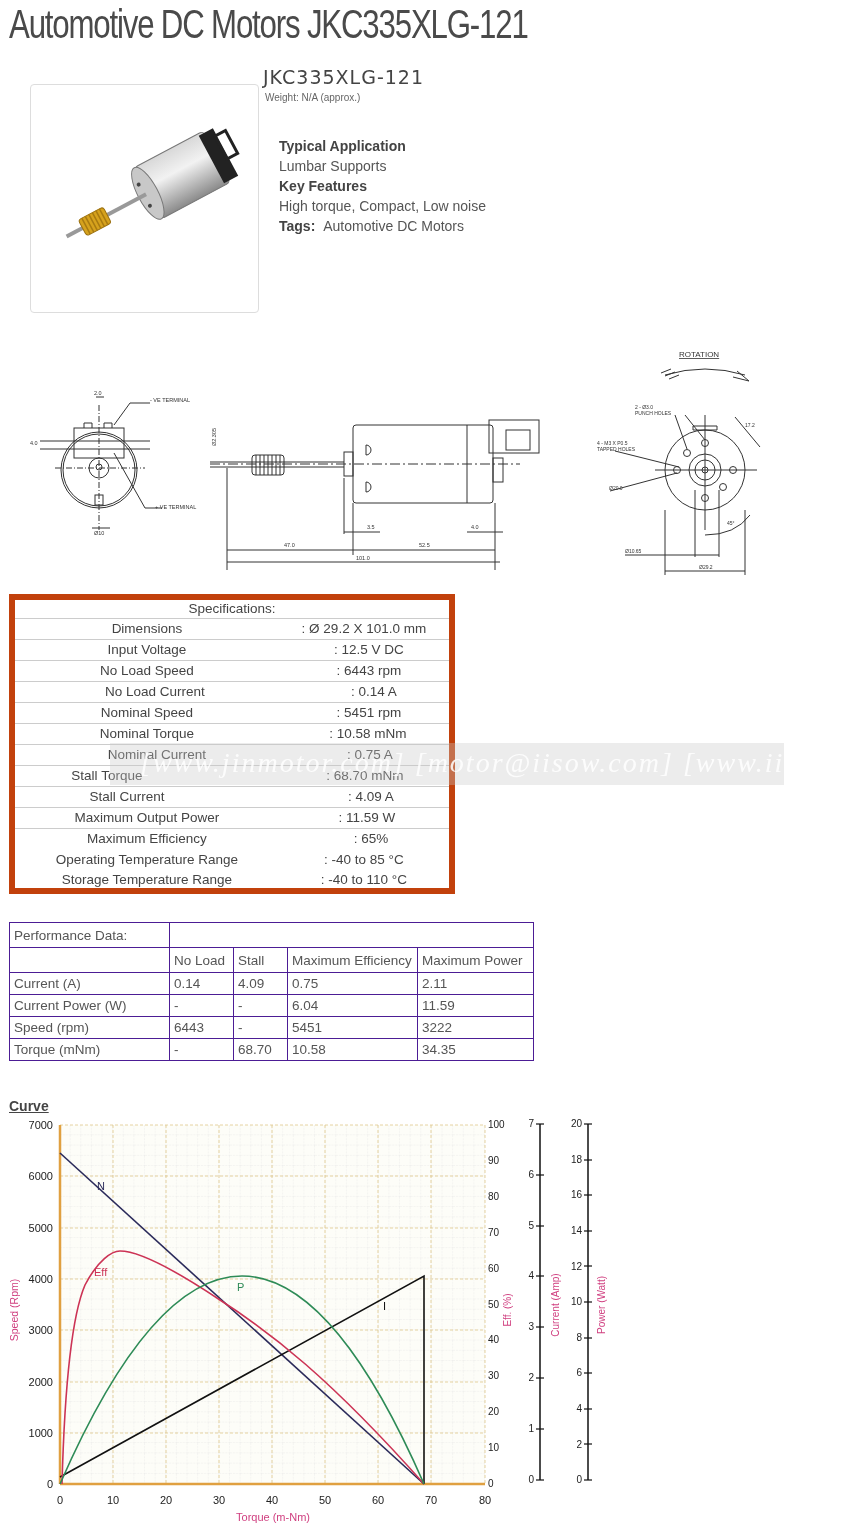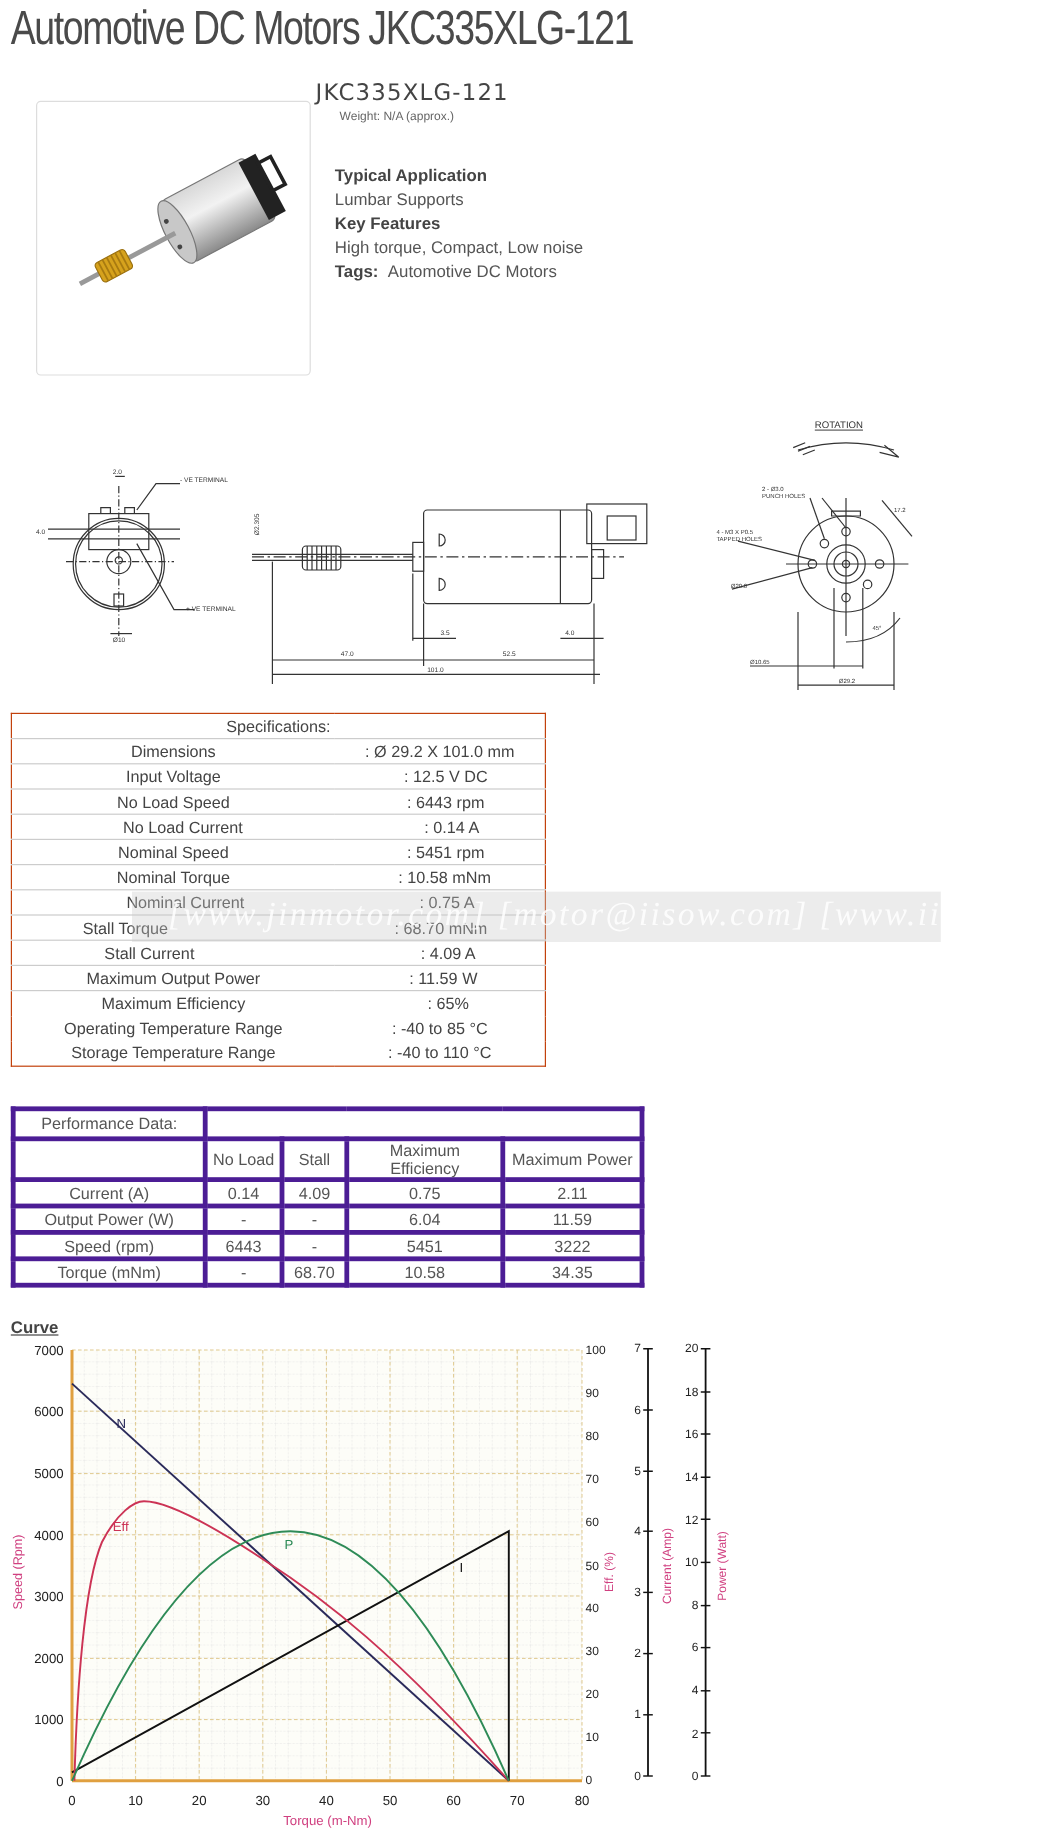--- a/index.html
+++ b/index.html
@@ -1,33 +1,33 @@
 <!DOCTYPE html>
 <html><head>
 <meta charset="utf-8">
 <style>
   * { box-sizing: border-box; margin: 0; padding: 0; }
   body { width: 865px; height: 1528px; background: #ffffff; font-family: "Liberation Sans", sans-serif; color: #555; position: relative; overflow: hidden; }
   .page-title { position: absolute; left: 9px; top: 2px; font-family: "Liberation Sans", sans-serif; font-size: 40px; color: #4a4a4a; letter-spacing: -1.5px; transform: scaleX(0.78); transform-origin: left top; white-space: nowrap; font-weight: normal; }
   .product-image-box { position: absolute; left: 30px; top: 84px; width: 229px; height: 229px; border: 1px solid #ddd; border-radius: 4px; background: #fff; }
   .product-model { position: absolute; left: 263px; top: 66px; font-size: 19px; color: #444; letter-spacing: 1px; font-family: "DejaVu Sans", sans-serif; }
-  .weight-text { position: absolute; left: 283px; top: 92px; font-size: 10px; color: #666; }
+  .weight-text { position: absolute; left: 265px; top: 92px; font-size: 10px; color: #666; }
   .info-block { position: absolute; left: 279px; top: 136px; font-size: 14px; line-height: 20px; color: #555; }
   .info-block .label { font-weight: bold; color: #444; }
   .drawing { position: absolute; }
   table.spec { position: absolute; left: 9px; top: 594px; width: 446px; border-collapse: collapse; font-size: 13.5px; color: #444; }
   table.spec td { border-top: 1px solid #ccc; height: 21px; padding: 0; text-align: center; }
-  table.spec { border: 1px solid #c2410c; }
+  table.spec { border: 6px solid #c2410c; }
   table.spec td.name { width: 270px; }
   table.spec td.val { width: 176px; text-align: center; padding-left: 0; }
   table.spec tr.noborder td { border-top: none; }
   .watermark { position: absolute; left: 110px; top: 743px; width: 674px; height: 42px; background: rgba(200,200,200,0.35); pointer-events: none; }
   .watermark span { position: absolute; left: 30px; top: 4px; font-family: "Liberation Serif", serif; font-style: italic; font-size: 28px; color: rgba(255,255,255,0.85); letter-spacing: 2px; white-space: nowrap; }
   table.perf { position: absolute; left: 9px; top: 922px; border-collapse: collapse; font-size: 13.5px; color: #555; }
-  table.perf td { border: 4px solid #4c1d95; text-align: center; height: 22px; padding: 0 4px; }
+  table.perf td { border: 1px solid #4c1d95; height: 22px; padding: 0 4px; }
   .curve-title { position: absolute; left: 9px; top: 1098px; font-size: 14px; font-weight: bold; color: #444; text-decoration: underline; }
   .chart { position: absolute; left: 0; top: 1110px; }
 </style>
 </head>
 <body>
 
 <h1 class="page-title">Automotive DC Motors JKC335XLG-121</h1>
 
 <div class="product-image-box">
   <svg width="227" height="227" viewBox="0 0 227 227">
@@ -265,21 +265,21 @@
     <td style="width:116px">Maximum Power</td>
   </tr>
   <tr>
     <td>Current (A)</td>
     <td>0.14</td>
     <td>4.09</td>
     <td>0.75</td>
     <td>2.11</td>
   </tr>
   <tr>
-    <td>Output Power (W)</td>
+    <td>Current Power (W)</td>
     <td>-</td>
     <td>-</td>
     <td>6.04</td>
     <td>11.59</td>
   </tr>
   <tr>
     <td>Speed (rpm)</td>
     <td>6443</td>
     <td>-</td>
     <td>5451</td>

